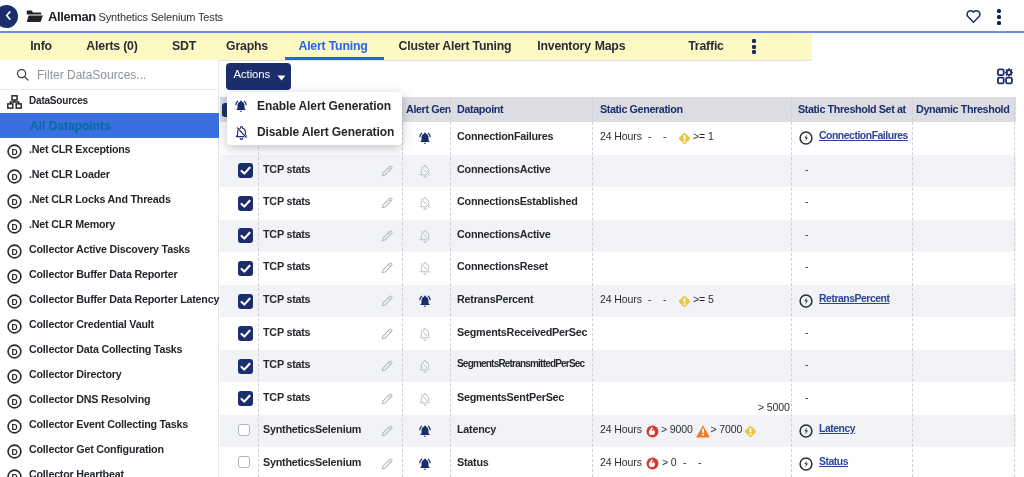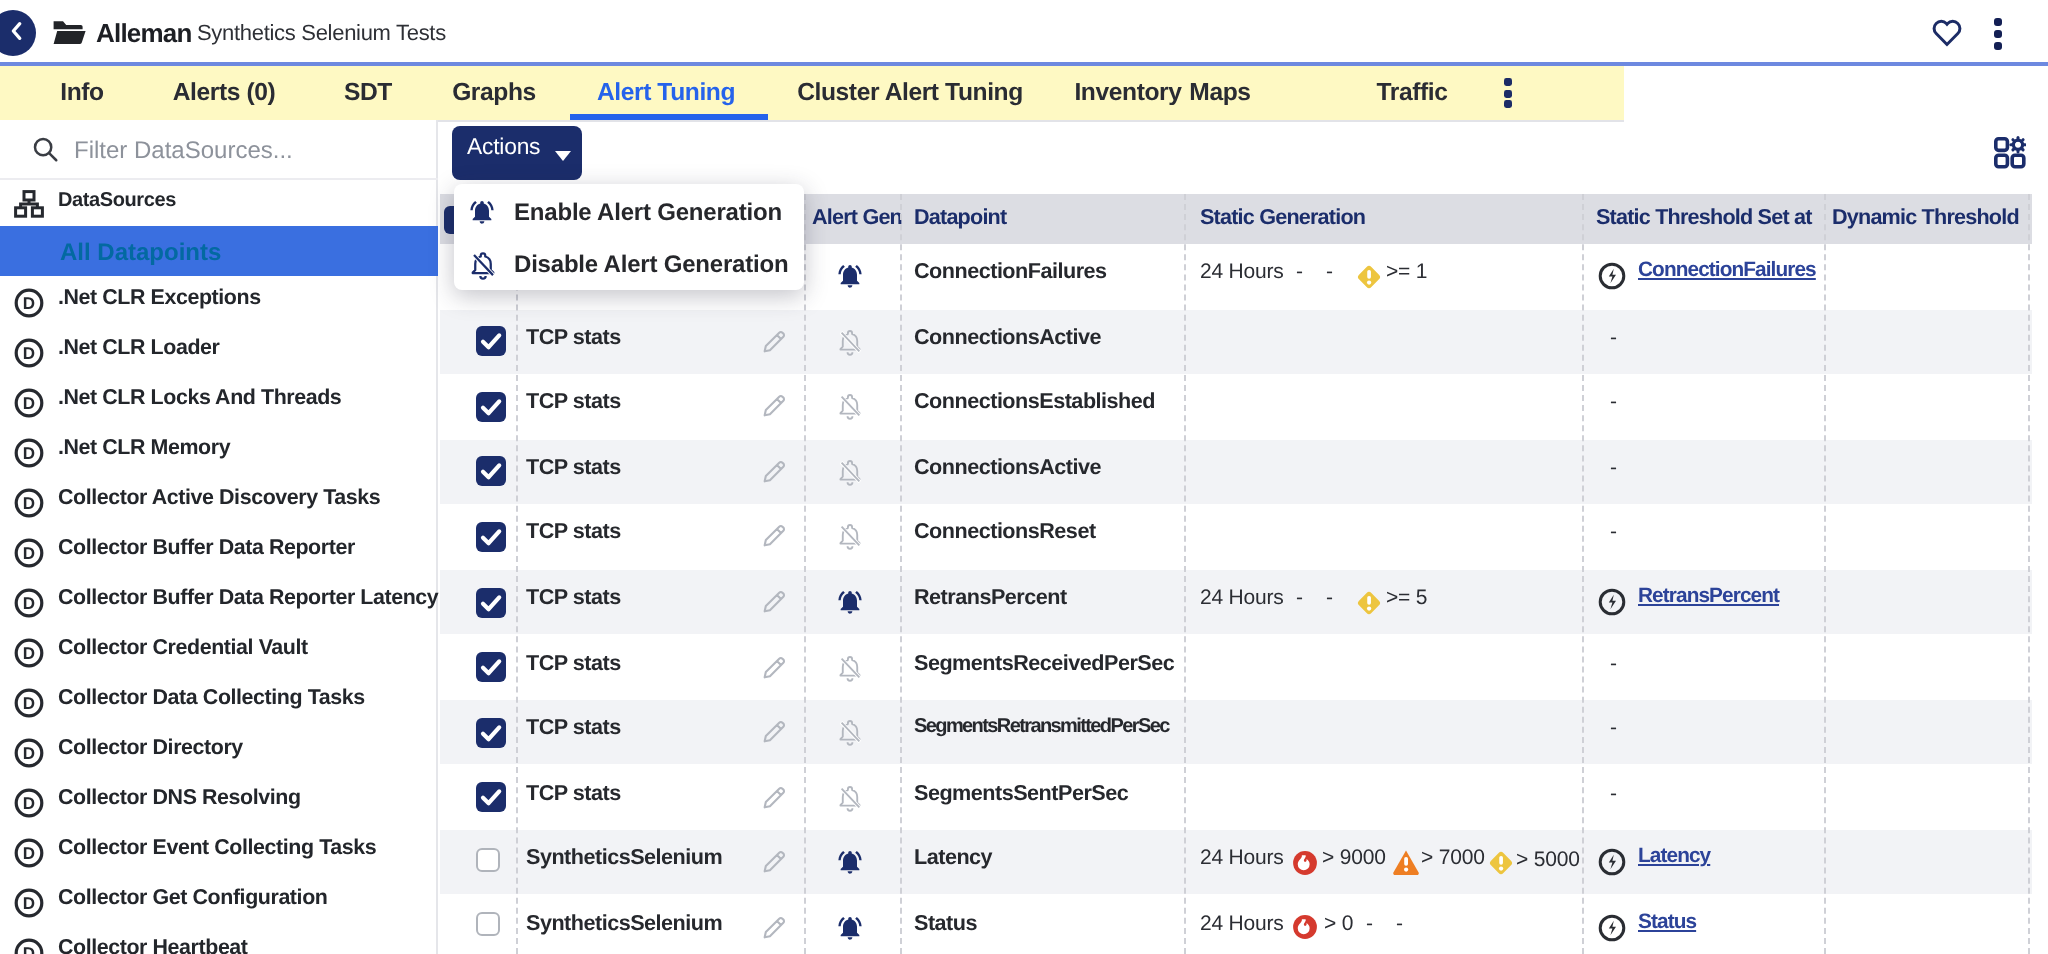--- a/index.html
+++ b/index.html
@@ -376,21 +376,21 @@
       <path d="M7 1.2 13.3 12.2 a0.9 0.9 0 0 1-0.8 1.3 H1.5 a0.9 0.9 0 0 1-0.8-1.3 Z" fill="#ee7e23"></path>
       <rect x="6.1" y="4.5" width="1.9" height="4.4" rx="0.9" fill="#fff"></rect>
       <circle cx="7.05" cy="10.8" r="1.05" fill="#fff"></circle>
     </svg>
     <div class="tt" style="left:710.5px;top:423.22499999999997px">&gt; 7000</div>
     <svg style="position:absolute;left:744px;top:424.72499999999997px" width="13" height="13" viewBox="0 0 14 14">
       <rect x="2.3" y="2.3" width="9.4" height="9.4" rx="1.8" transform="rotate(45 7 7)" fill="#edc53f"></rect>
       <rect x="6.05" y="3.2" width="2" height="4.8" rx="0.95" fill="#fff"></rect>
       <circle cx="7.05" cy="10" r="1.15" fill="#fff"></circle>
     </svg>
-    <div class="tt" style="left:758px;top:424px">&gt; 5000</div>
+    <div class="tt" style="left:758px;top:401px">&gt; 5000</div>
 <svg style="position:absolute;left:799px;top:424.22499999999997px" width="14" height="14" viewBox="0 0 14 14">
       <circle cx="7" cy="7" r="5.9" fill="none" stroke="#2a2d33" stroke-width="1.5"></circle>
       <path d="M7.9 3.4 5.4 7.2h1.8L6.2 10.6 9 6.4H7.2z" fill="#2a2d33"></path>
     </svg>
 <div class="lk" style="left:819px;top:423.22499999999997px">Latency</div>
 <div style="position:absolute;left:237.5px;top:456.275px;width:12px;height:12px;background:#fff;border:1.5px solid #b0b4bb;border-radius:3px"></div>
 <div class="ct" style="left:263px;top:455.775px">SyntheticsSelenium</div>
 <svg style="position:absolute;left:380px;top:456.775px" width="14" height="14" viewBox="0 0 24 24">
       <path fill="none" stroke="#b3b7bf" stroke-width="1.8" stroke-linejoin="round" d="M4 20l1-4.5L16.5 4a1.9 1.9 0 0 1 2.7 0l.8.8a1.9 1.9 0 0 1 0 2.7L8.5 19zM14.5 6l3.5 3.5"></path>
     </svg>

